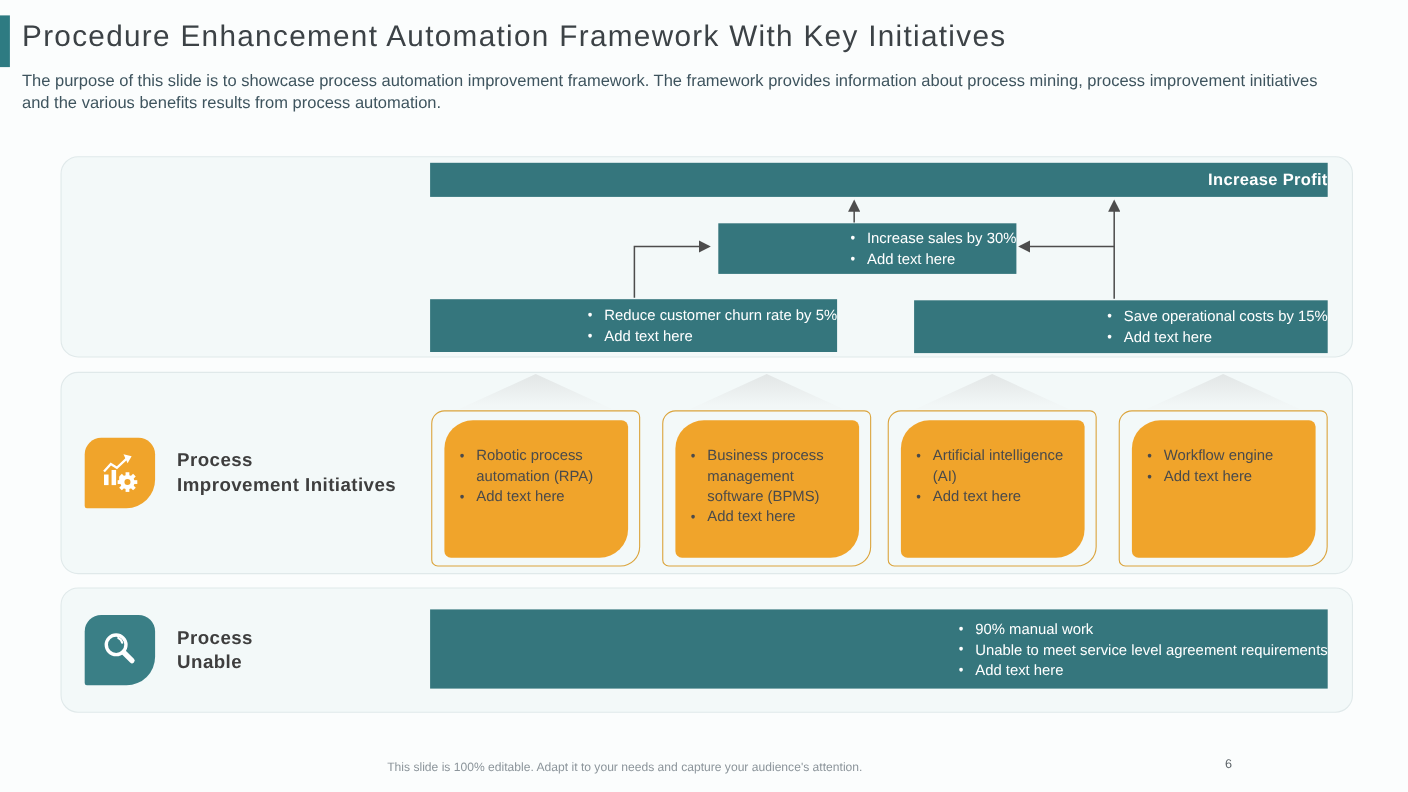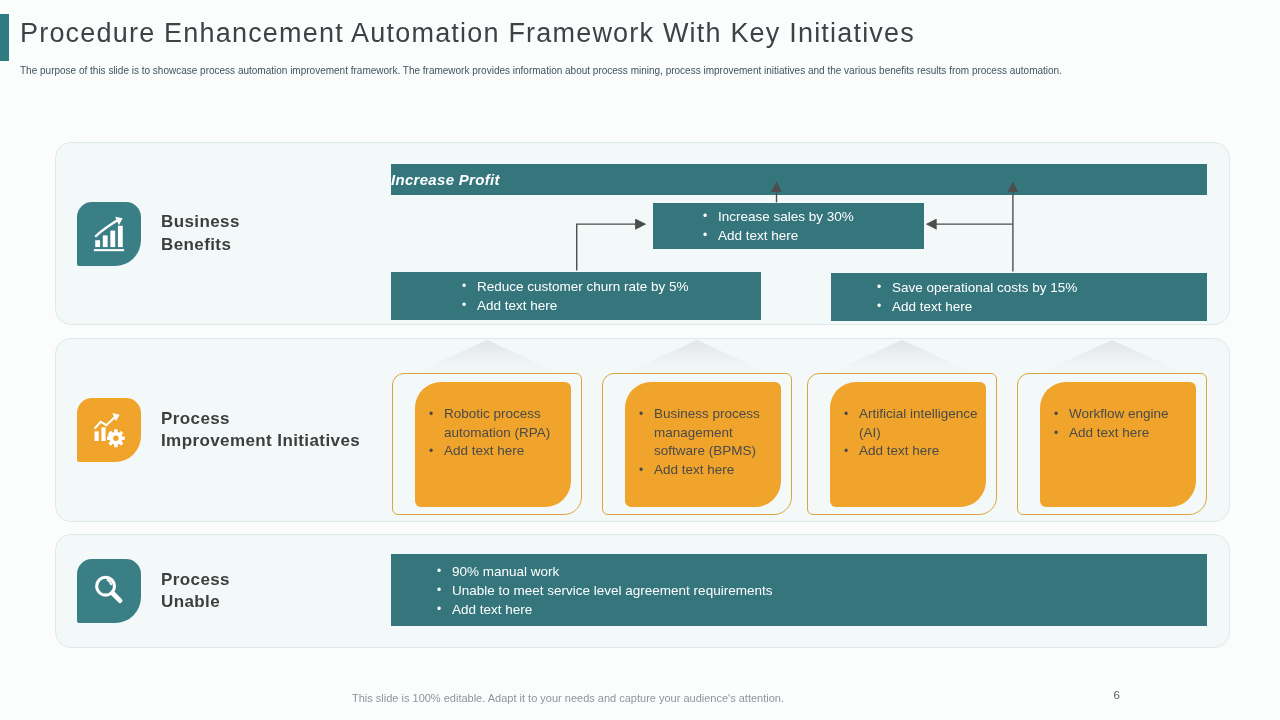--- a/index.html
+++ b/index.html
@@ -13,21 +13,21 @@
   .stage { position:absolute; inset:0; width:1136px; height:720px; }
 
   
   .accent-bar { position:absolute; left:0; top:14px; width:9px; height:47px; background:#2e7b82; }
   .title {
     position:absolute; left:20px; top:18px; width:1200px;
     font-size:27px; font-weight:400; letter-spacing:1.2px; color:#3c4246;
   }
   .subtitle {
     position:absolute; left:20px; top:64px; width:1192px;
-    font-size:10px; line-height:1.35; color:#3e545e;
+    font-size:15px; line-height:1.35; color:#3e545e;
   }
 
   
   .section {
     position:absolute; left:55px; width:1175px;
     background:#f3f9f9; border:1px solid #e0e9ea; border-radius:16px;
   }
   .sec1 { top:142px; height:183px; }
   .sec2 { top:338px; height:184px; }
   .sec3 { top:534px; height:114px; }
@@ -44,25 +44,25 @@
   .icon-teal { background:#3a7f86; }
   .icon-orange { background:#f0a42b; }
   .section-label {
     font-size:17px; font-weight:700; letter-spacing:0.4px;
     color:#3e3e3e; line-height:1.32; width:230px;
   }
 
   
   .teal-box {
     position:absolute; background:#35767d; color:#ffffff;
-    display:flex; flex-direction:column; justify-content:center;
+    display:flex; flex-direction:column; justify-content:center;align-items:flex-end;
   }
   .profit-bar {
-    left:335px; top:21px; width:816px; height:31px;
-    align-items:flex-start; font-weight:700; font-size:15px; letter-spacing:0.3px;font-style:italic;
+    left:335px; top:5px; width:816px; height:31px;
+    align-items:flex-end; font-weight:700; font-size:15px; letter-spacing:0.3px;
   }
   .sales-box  { left:597px; top:60px;  width:271px; height:46px; padding-left:48px; }
   .reduce-box { left:335px; top:129px; width:370px; height:48px; padding-left:69px; }
   .save-box   { left:775px; top:130px; width:376px; height:48px; padding-left:44px; }
   .mining-box { left:335px; top:19px;  width:816px; height:72px; padding-left:44px; }
 
   ul.bullets { list-style:none; }
   ul.bullets li {
     font-size:13.5px; line-height:19px; position:relative; padding-left:17px;
   }
@@ -80,21 +80,20 @@
     clip-path:polygon(50% 0%, 100% 100%, 0% 100%);
   }
   .card {
     position:absolute; top:34px; width:190px; height:142px;
     border:1px solid #dba43c; border-radius:12px 6px 18px 6px; background:transparent;
   }
   .card-fill {
     position:absolute; left:11px; right:10px; top:8px; bottom:7px;
     background:#f0a42b; border-radius:26px 6px 26px 6px;
     padding:23px 6px 8px 12px;
-    margin-left:11px;
   }
   .card-fill ul.bullets li { color:#4a4a4a; font-size:13.5px; line-height:18.5px; }
   .card-fill ul.bullets li::before { color:#4a4a4a; }
 
   
   .footer-note {
     position:absolute; left:0; right:0; top:692px; text-align:center;
     font-size:11px; color:#8c959b;
   }
   .page-number {
@@ -105,37 +104,20 @@
 <body>
 
 <div class="stage">
 
   <div class="accent-bar"></div>
   <div class="title">Procedure Enhancement Automation Framework With Key Initiatives</div>
   <div class="subtitle">The purpose of this slide is to showcase process automation improvement framework. The framework provides information about process mining, process improvement initiatives and the various benefits results from process automation.</div>
 
   <div class="section sec1">
 
-    <div class="section-head">
-      <div class="icon-tile icon-teal">
-        <svg width="44" height="44" viewBox="0 0 64 64">
-          <rect x="12" y="41" width="7" height="10" fill="#fff"></rect>
-          <rect x="23" y="34" width="7" height="17" fill="#fff"></rect>
-          <rect x="34" y="27" width="7" height="24" fill="#fff"></rect>
-          <rect x="45" y="20" width="7" height="31" fill="#fff"></rect>
-          <rect x="10" y="54" width="44" height="3" fill="#fff"></rect>
-          <path d="M12 36 C22 26, 32 20, 46 11" stroke="#fff" stroke-width="3.5" fill="none"></path>
-          <path d="M40 8 L51 8 L48 19 Z" fill="#fff" transform="rotate(12 46 12)"></path>
-        </svg>
-      </div>
-      <div class="section-label">
-        <div>Business</div>
-        <div>Benefits</div>
-      </div>
-    </div>
 
     <div class="teal-box profit-bar">
       <span>Increase Profit</span>
     </div>
 
     <div class="teal-box sales-box">
       <ul class="bullets">
         <li>Increase sales by 30%</li>
         <li>Add text here</li>
       </ul>

